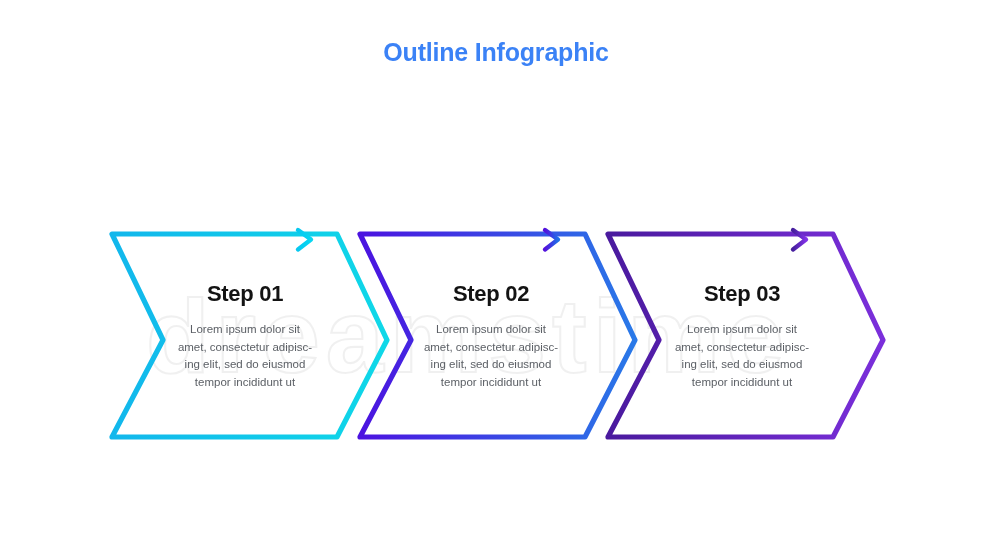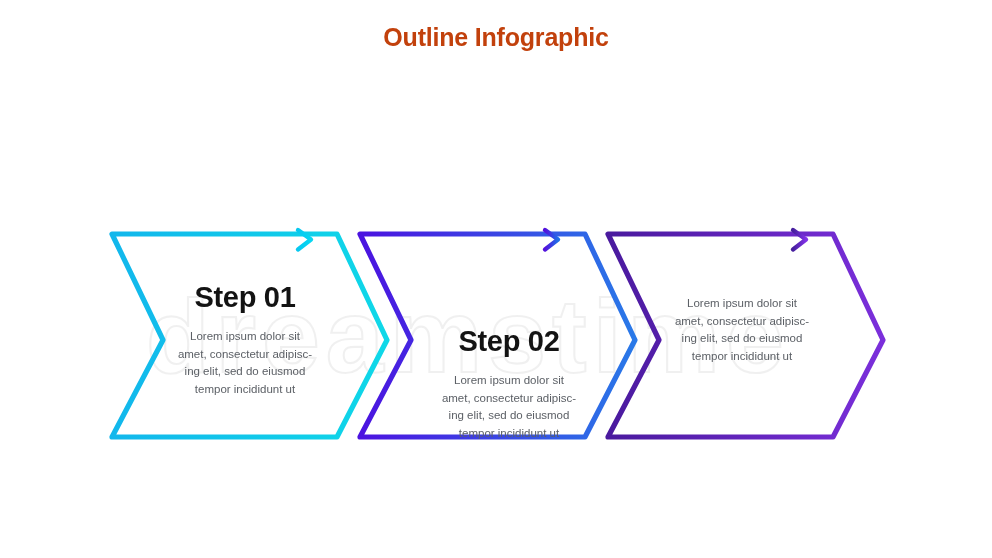--- a/index.html
+++ b/index.html
@@ -17,52 +17,52 @@
   }
   #canvas {
     position: absolute;
     inset: 0;
     width: 992px;
     height: 558px;
   }
   #title {
     position: absolute;
     left: 0;
-    top: 23px;
+    top: 38px;
     width: 992px;
     text-align: center;
     font-size: 25px;
     font-weight: bold;
-    color: #c2410c;
+    color: #3b82f6;
     letter-spacing: -0.2px;
     font-family: "Liberation Sans", sans-serif;
   }
   .step-block {
     position: absolute;
     text-align: center;
   }
   .step-title {
-    font-size: 29px;
+    font-size: 22px;
     font-weight: bold;
     color: #131313;
     letter-spacing: -0.3px;
     margin: 0;
     white-space: nowrap;
     font-family: "Liberation Sans", sans-serif;
   }
   .step-desc {
     margin: 14px 0 0 0;
     font-size: 11.5px;
     line-height: 17.5px;
     color: #5c6066;
     font-family: Liberation Sans, sans-serif;
   }
   .step-desc span { display: block; }
   #b1 { left: 140px; top: 281px; width: 210px; }
-  #b2 { left: 404px; top: 281px; width: 210px; margin-top: 44px; }
+  #b2 { left: 386px; top: 281px; width: 210px; }
   #b3 { left: 637px; top: 281px; width: 210px; }
 </style>
 </head>
 <body>
 
 <svg id="canvas" viewBox="0 0 992 558">
   <defs>
     <linearGradient id="g1" x1="0" y1="0" x2="1" y2="0">
       <stop offset="0%" stop-color="#12B7EC"></stop>
       <stop offset="100%" stop-color="#0FD8E8"></stop>
@@ -137,19 +137,20 @@
   <p class="step-title">Step 02</p>
   <p class="step-desc">
     <span>Lorem ipsum dolor sit</span>
     <span>amet, consectetur adipisc-</span>
     <span>ing elit, sed do eiusmod</span>
     <span>tempor incididunt ut</span>
   </p>
 </div>
 
 <div class="step-block" id="b3">
+  <p class="step-title">Step 03</p>
   <p class="step-desc">
     <span>Lorem ipsum dolor sit</span>
     <span>amet, consectetur adipisc-</span>
     <span>ing elit, sed do eiusmod</span>
     <span>tempor incididunt ut</span>
   </p>
 </div>
 
 </body></html>

